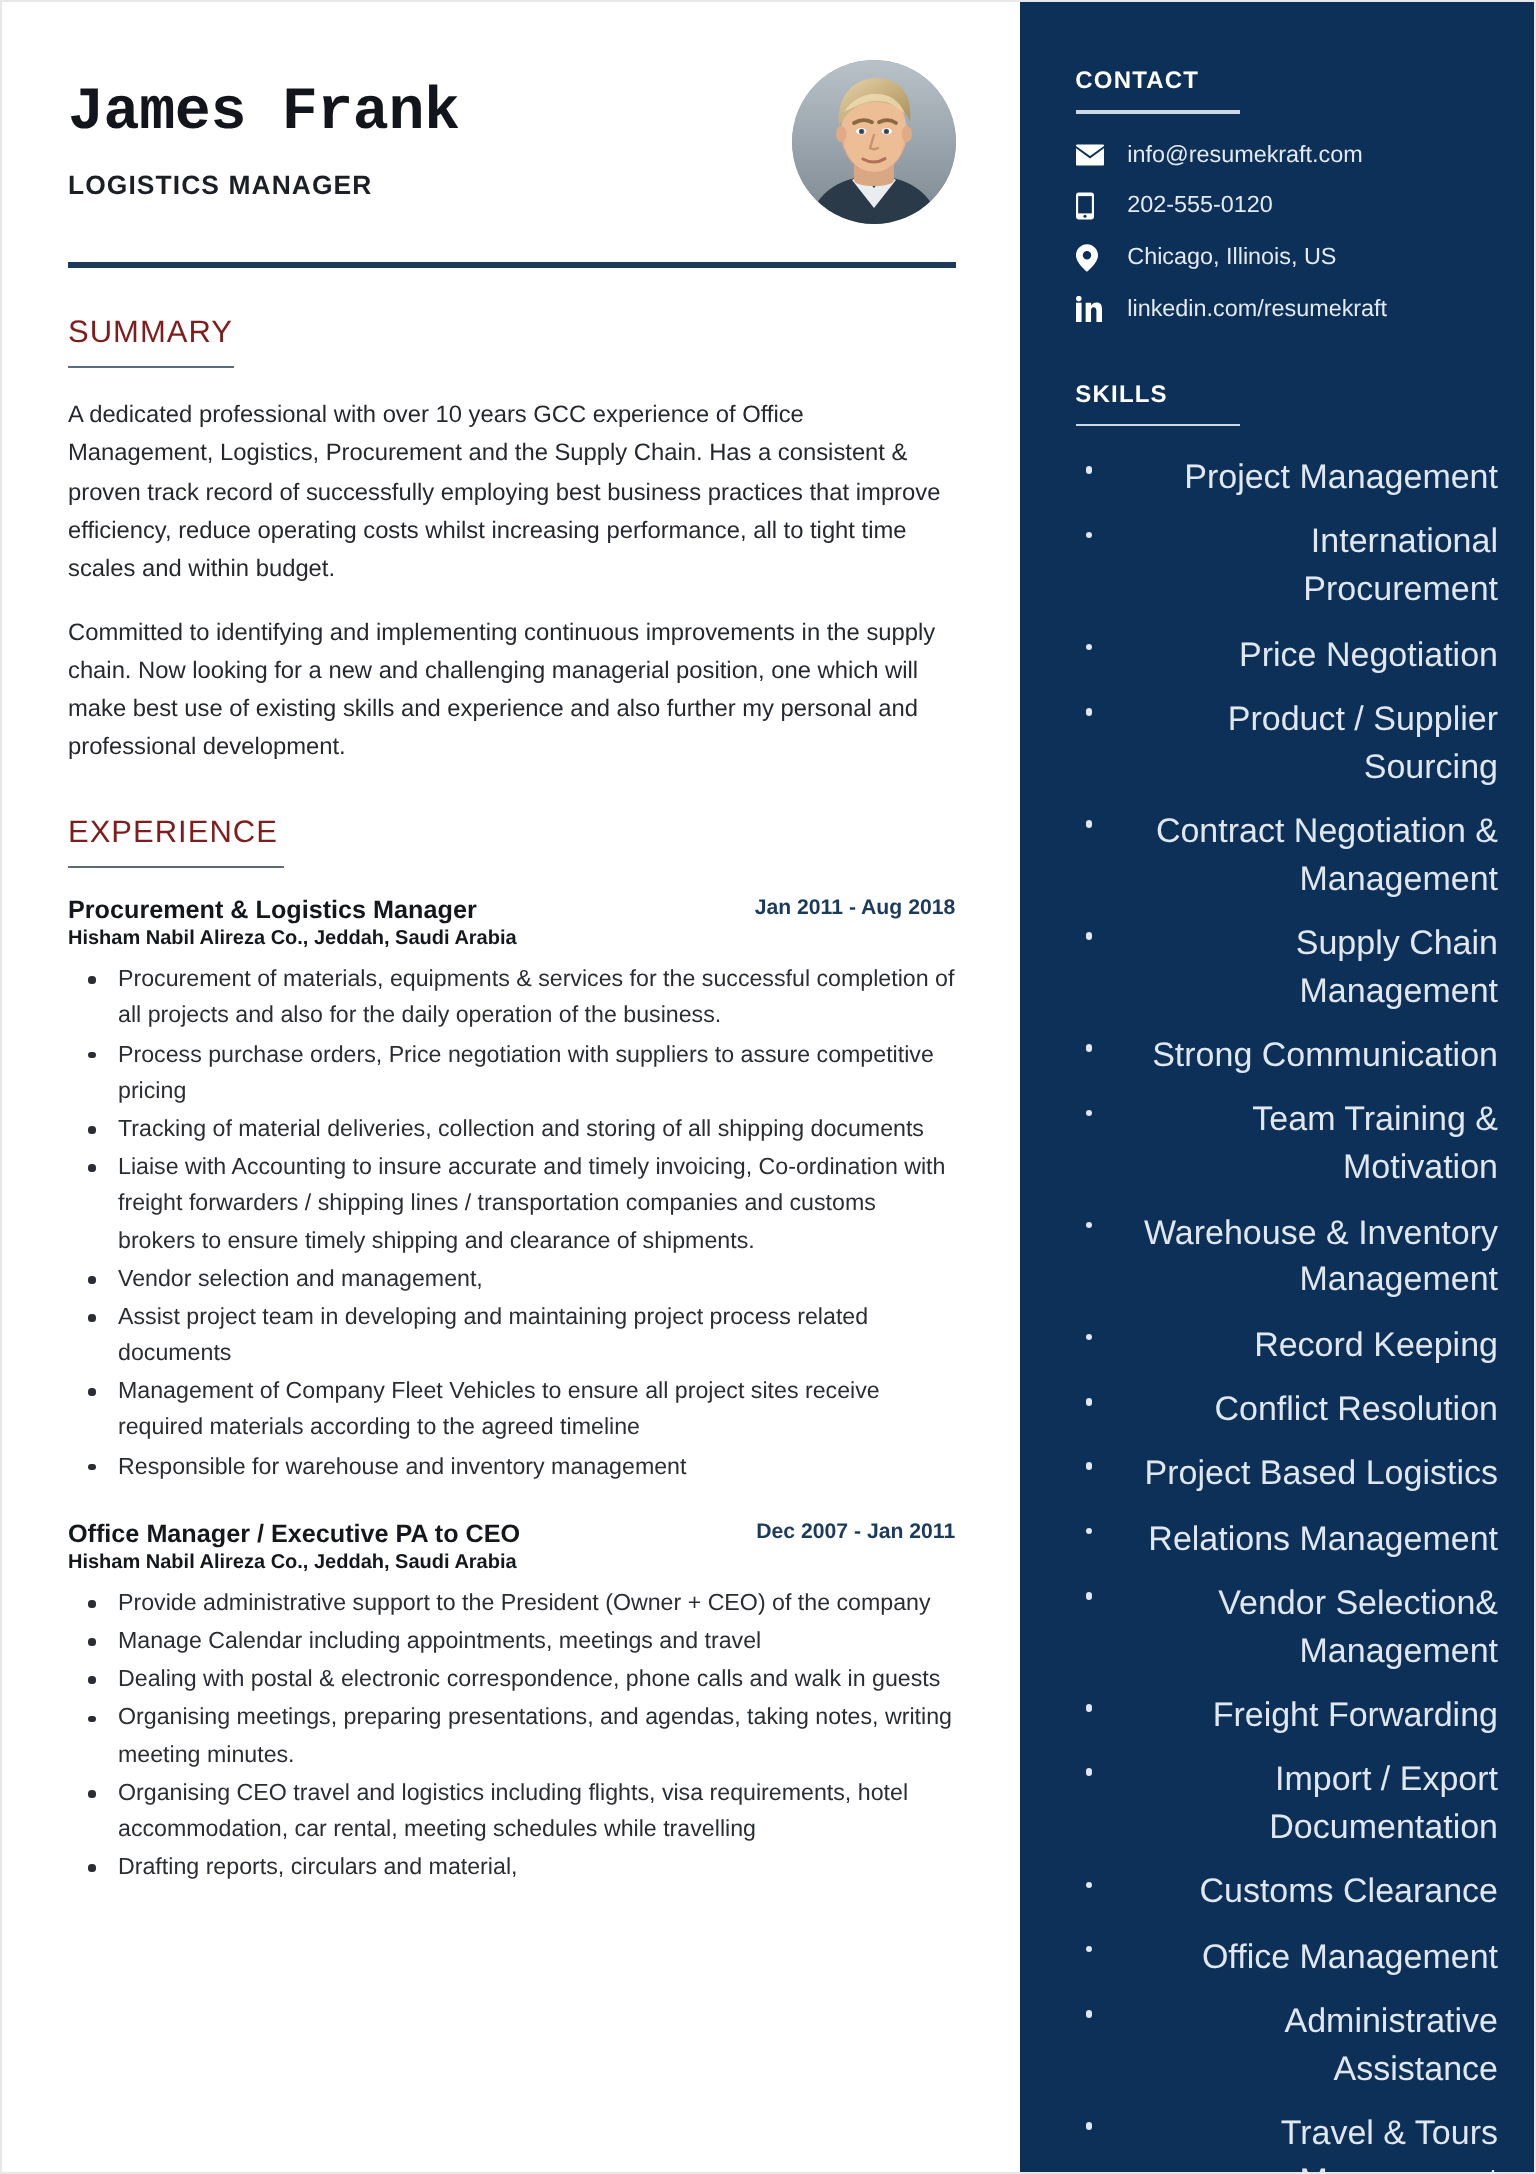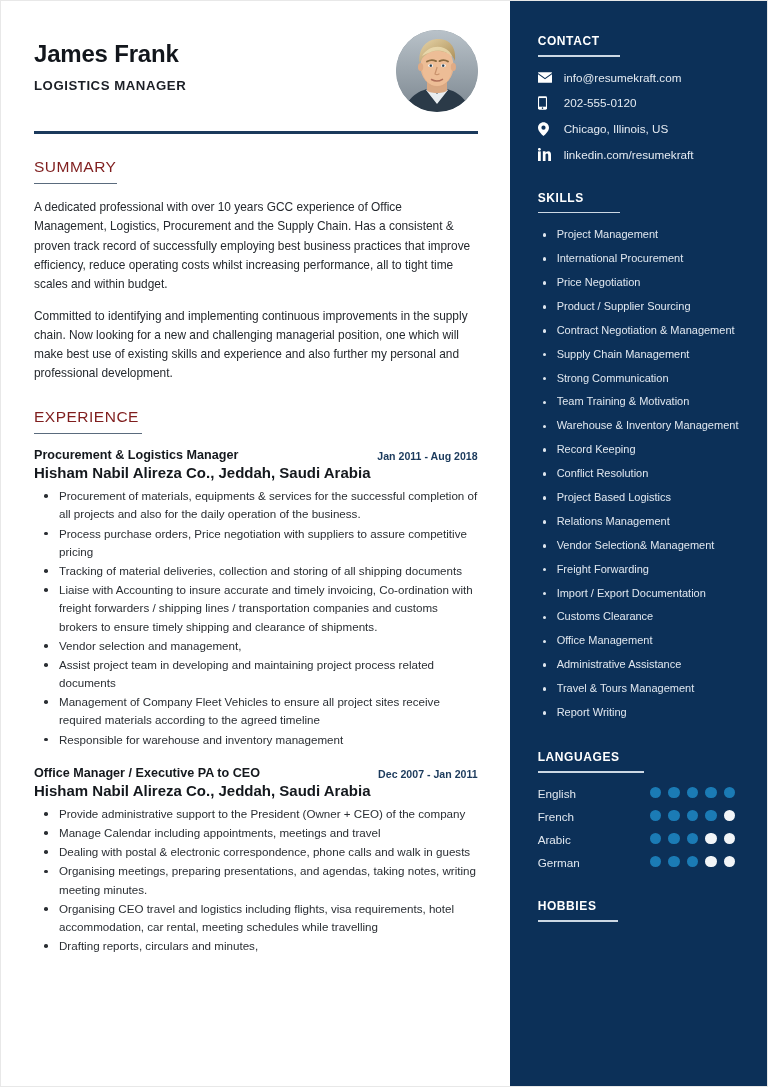--- a/index.html
+++ b/index.html
@@ -33,25 +33,26 @@
   .header-row {
     display: flex;
     justify-content: space-between;
     align-items: flex-start;
     padding-right: 6px;
   }
 
   .name-block { padding-top: 14px; }
 
   .full-name {
-    font-size: 24px;
+    font-size: 30px;
     font-weight: bold;
     color: #12161c;
     letter-spacing: -0.2px;
     line-height: 1.1;
+    font-family: Liberation Mono, monospace;
   }
 
   .job-title {
     margin-top: 11px;
     font-size: 13.2px;
     font-weight: bold;
     color: #1b1f26;
     letter-spacing: 0.55px;
   }
 
@@ -103,40 +104,40 @@
   }
   .para:last-child { margin-bottom: 0; }
 
   
   .job { margin-bottom: 3px; }
   .job + .job { margin-top: 17px; }
 
   .job-head {
     display: flex;
     justify-content: space-between;
-    align-items: flex-end;
+    align-items: flex-start;
     padding-right: 6px;
   }
 
   .job-role {
     font-size: 12.6px;
     font-weight: bold;
     color: #14181d;
   }
 
   .job-dates {
     font-size: 10.6px;
     font-weight: bold;
     color: #1b3a5c;
     white-space: nowrap;
     padding-left: 10px;
   }
 
   .job-company {
-    font-size: 15px;
+    font-size: 10px;
     font-weight: bold;
     color: #14181d;
     margin-top: 2px;
   }
 
   .bullets {
     list-style: none;
     margin-top: 6px;
     padding-right: 6px;
   }
@@ -210,25 +211,26 @@
     justify-content: flex-start;
     flex-shrink: 0;
   }
   .contact-icon svg { display: block; fill: #ffffff; }
 
   
   .skills-list { list-style: none; }
 
   .skills-list li {
     position: relative;
-    font-size: 11px;
+    font-size: 17px;
     line-height: 1.40;
     color: #e0e7ef;
     padding-left: 19px;
     margin-bottom: 8.5px;
+    text-align: right;
   }
 
   .skills-list li::before {
     content: "";
     position: absolute;
     left: 5px;
     top: 6.2px;
     width: 3.6px;
     height: 3.6px;
     border-radius: 50%;
@@ -363,21 +365,21 @@
           <div class="job-role">Office Manager / Executive PA to CEO</div>
           <div class="job-dates">Dec 2007 - Jan 2011</div>
         </div>
         <div class="job-company">Hisham Nabil Alireza Co., Jeddah, Saudi Arabia</div>
         <ul class="bullets">
           <li>Provide administrative support to the President (Owner + CEO) of the company</li>
           <li>Manage Calendar including appointments, meetings and travel</li>
           <li>Dealing with postal &amp; electronic correspondence, phone calls and walk in guests</li>
           <li>Organising meetings, preparing presentations, and agendas, taking notes, writing meeting minutes.</li>
           <li> Organising CEO travel and logistics including flights, visa requirements, hotel accommodation, car rental, meeting schedules while travelling</li>
-          <li>Drafting reports, circulars and minutes,</li>
+          <li>Drafting reports, circulars and material,</li>
         </ul>
       </div>
     </div>
 
   </div>
 
   <div class="side-col">
 
     <div class="side-sec">
       <div class="side-title">CONTACT</div>

